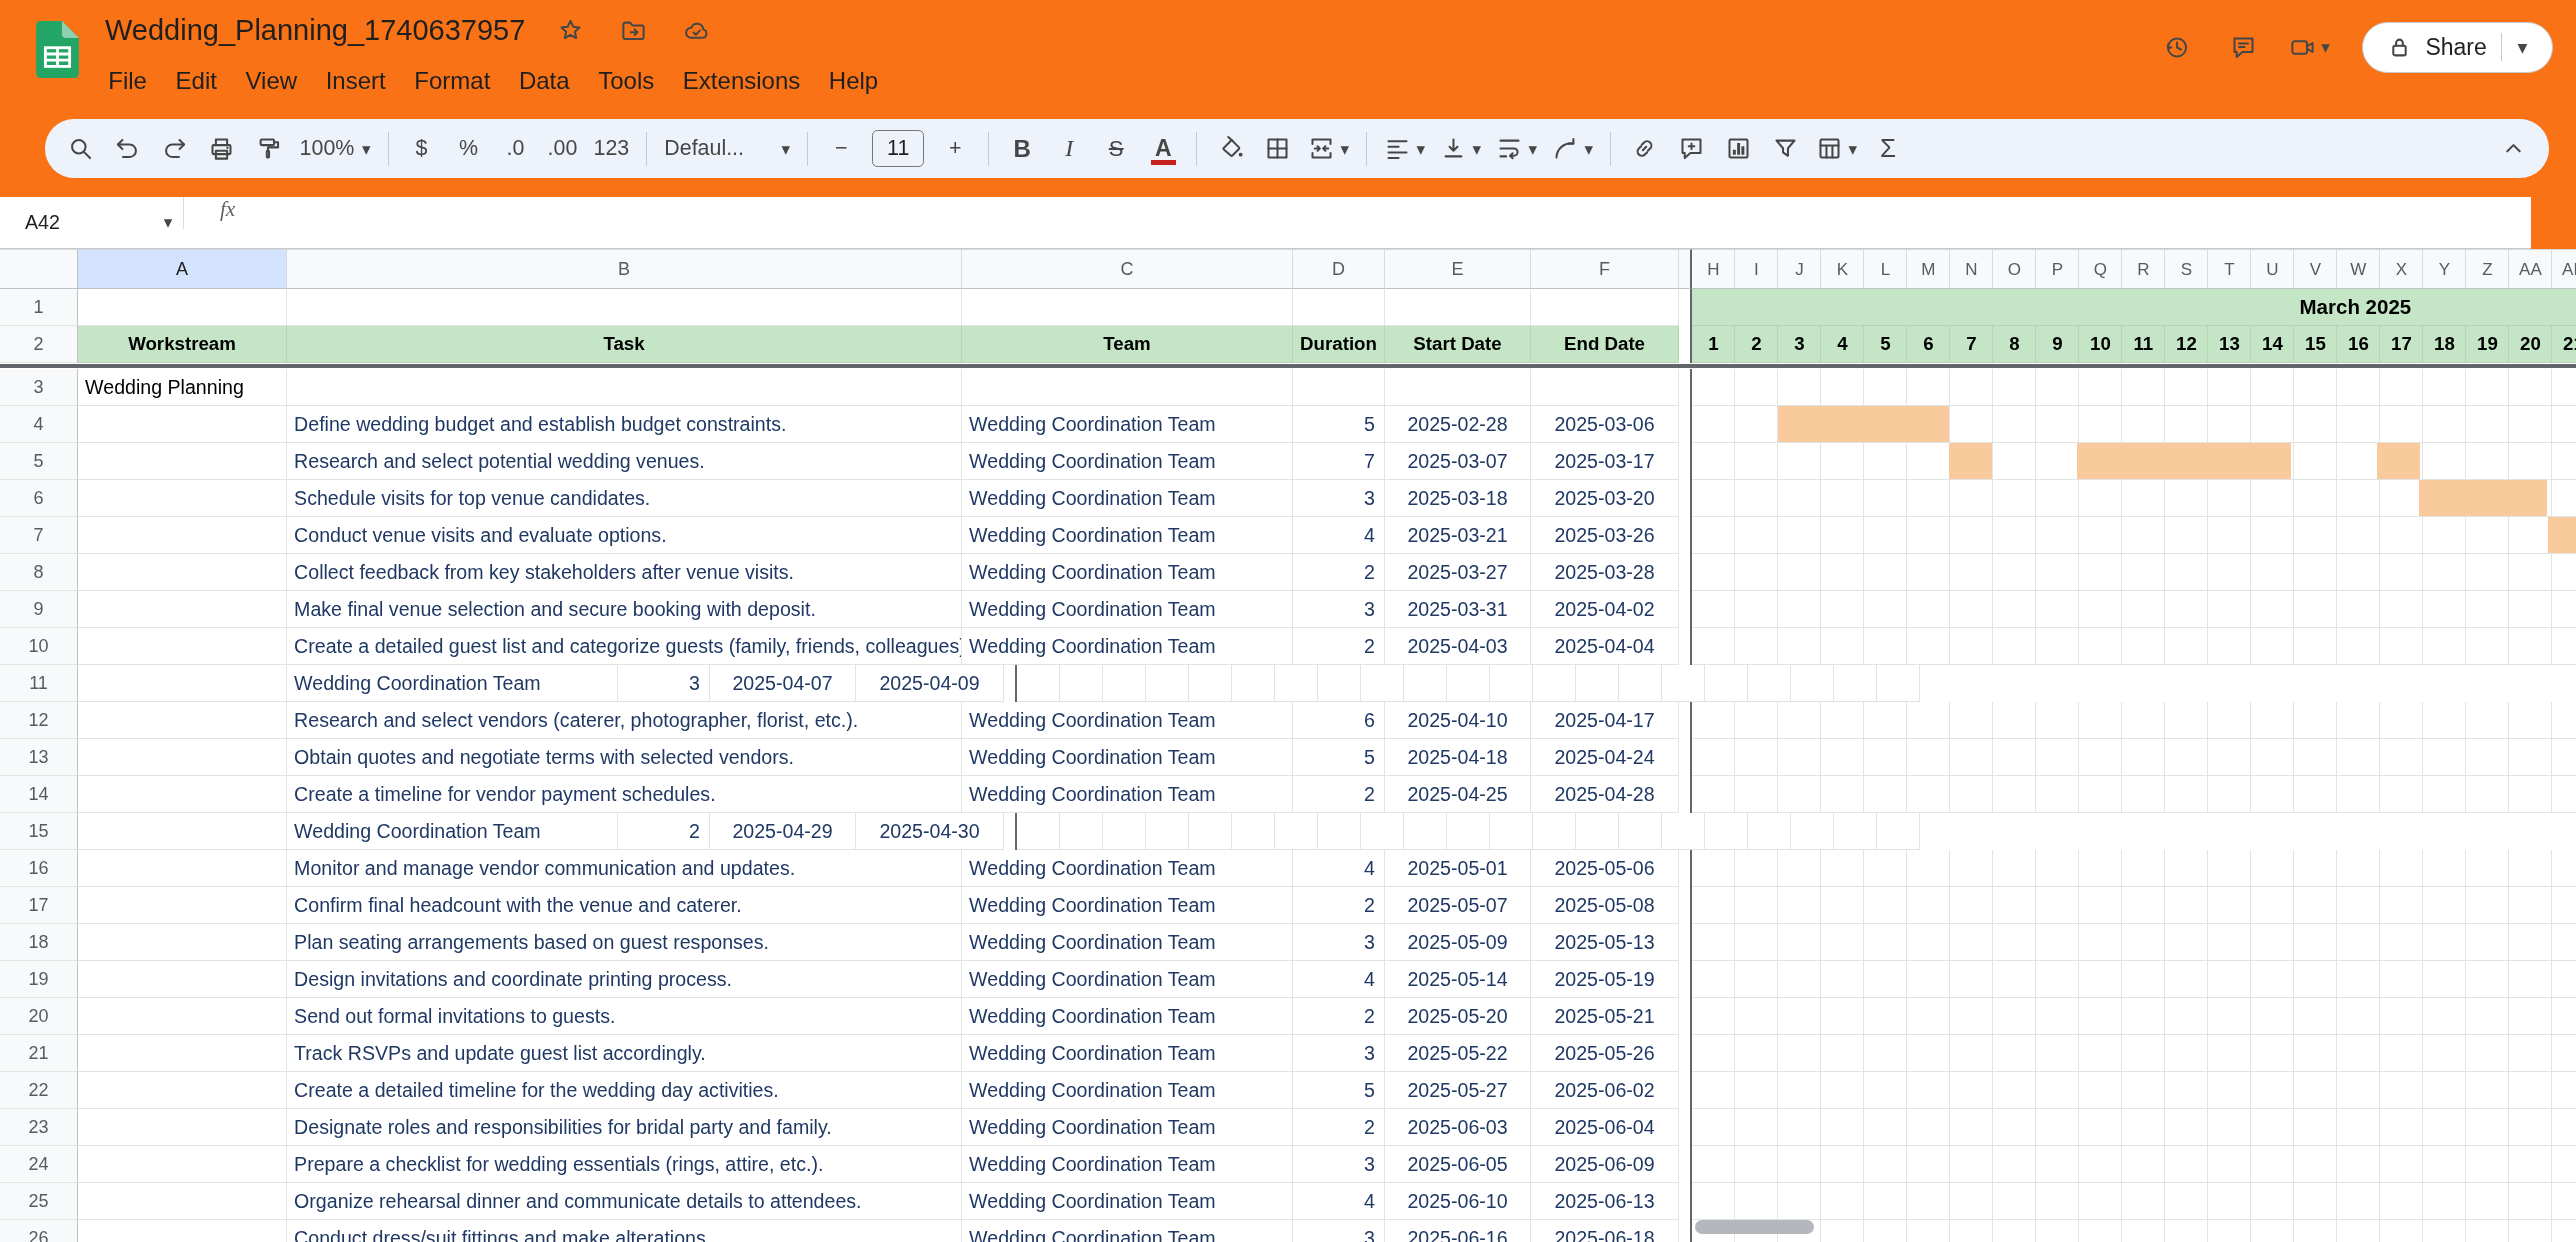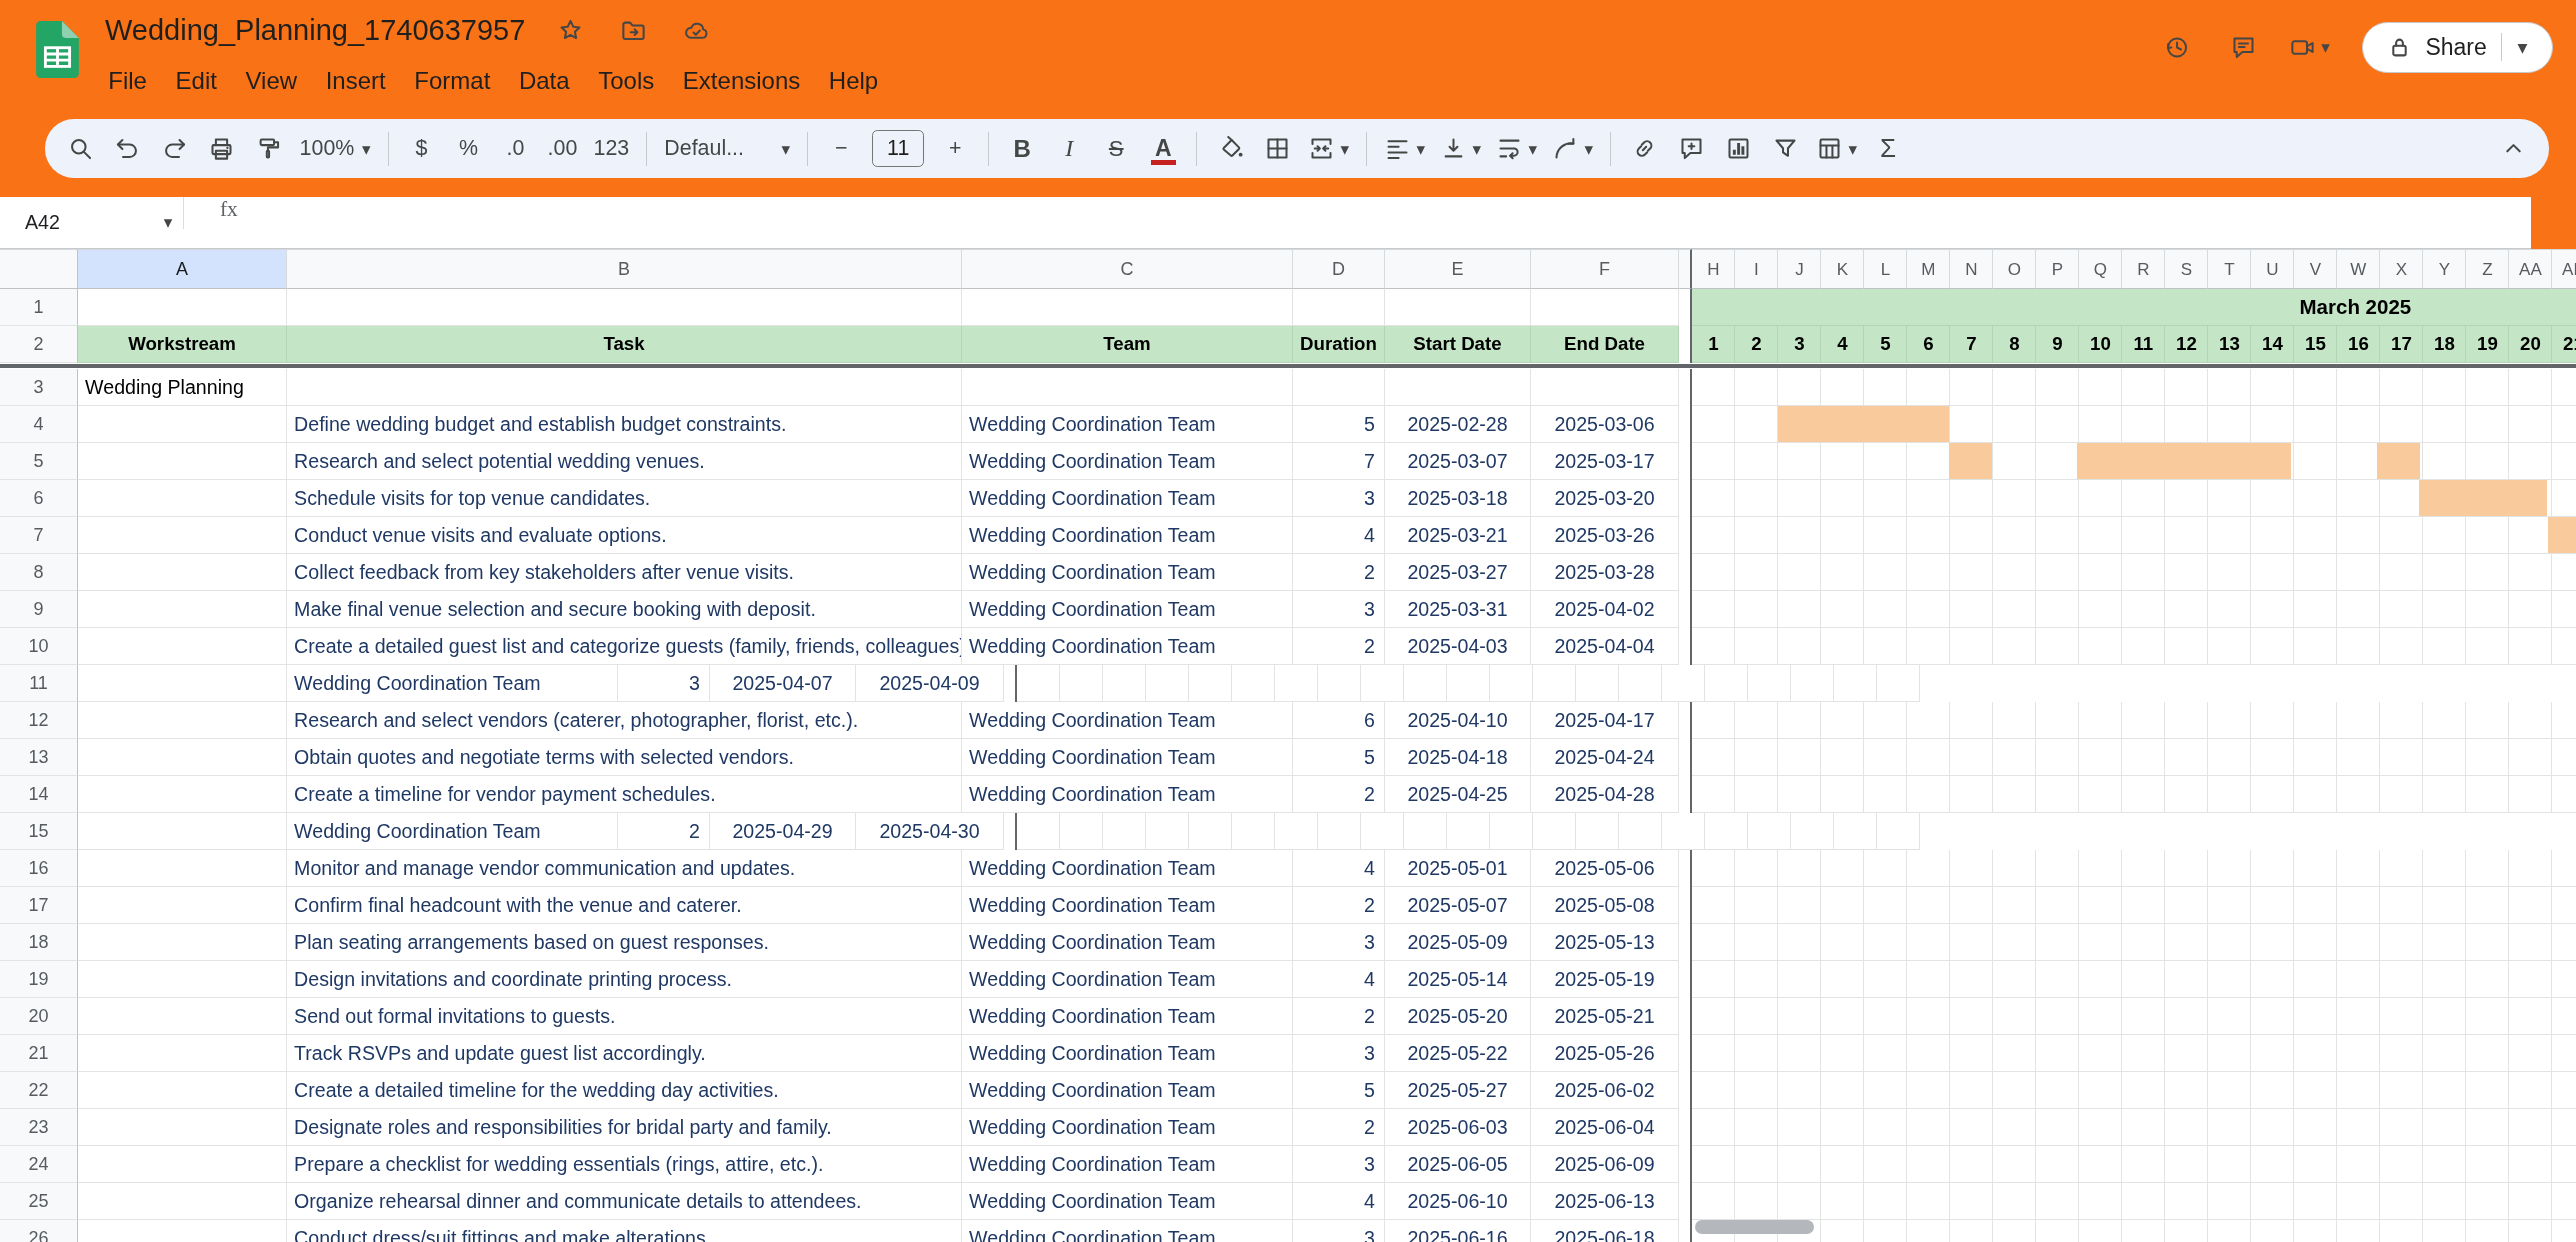--- a/index.html
+++ b/index.html
@@ -39,21 +39,21 @@
   .collapse{margin-left:auto}
   .ic{width:27px;height:27px;stroke:#444746;fill:none;stroke-width:1.8;stroke-linecap:round;stroke-linejoin:round}
   .ic .f{fill:#444746;stroke:none}
 
   
   .fbar{position:absolute;left:0;top:197px;width:2531px;height:52px;border-bottom:0.9px solid #c7cacd;display:flex;background:#fff}
   .namebox{width:183px;height:100%;display:flex;align-items:center}
   .namebox .nbtxt{font-size:19.6px;color:#202124;margin-left:25px}
   .namebox .drop{margin-left:auto;margin-right:10.7px}
   .fsep{width:0.9px;height:32px;background:#dadce0}
-  .fx{font-size:21.4px;color:#5f6368;margin-left:36px;font-family:"Liberation Serif",serif}
+  .fx{font-style:italic;font-size:21.4px;color:#5f6368;margin-left:36px;font-family:"Liberation Serif",serif}
   .fcontent{flex:1;height:100%;}
 
   
   #grid{position:absolute;left:0;top:249px;width:2576px;height:994px;overflow:hidden;background:#fff}
   .r{display:flex;height:37px;flex:none}
   .r.chdr{height:40px}
   .corner{width:78px;flex:none;background:#f8f9fa;border-right:0.9px solid #bfc2c5;border-bottom:0.9px solid #bfc2c5;border-top:0.9px solid #d7dadd}
   .ch{flex:none;background:#f8f9fa;border-right:0.9px solid #d7dadd;border-bottom:0.9px solid #bfc2c5;border-top:0.9px solid #d7dadd;color:#575b5f;font-size:18px;text-align:center;line-height:39px}
   .ch.sel{background:#d3e3fd;color:#1b1b1b}
   .dch{width:43px;flex:none;background:#f8f9fa;border-right:0.9px solid #d7dadd;border-bottom:0.9px solid #bfc2c5;border-top:0.9px solid #d7dadd;color:#575b5f;font-size:17px;text-align:center;line-height:39px}

